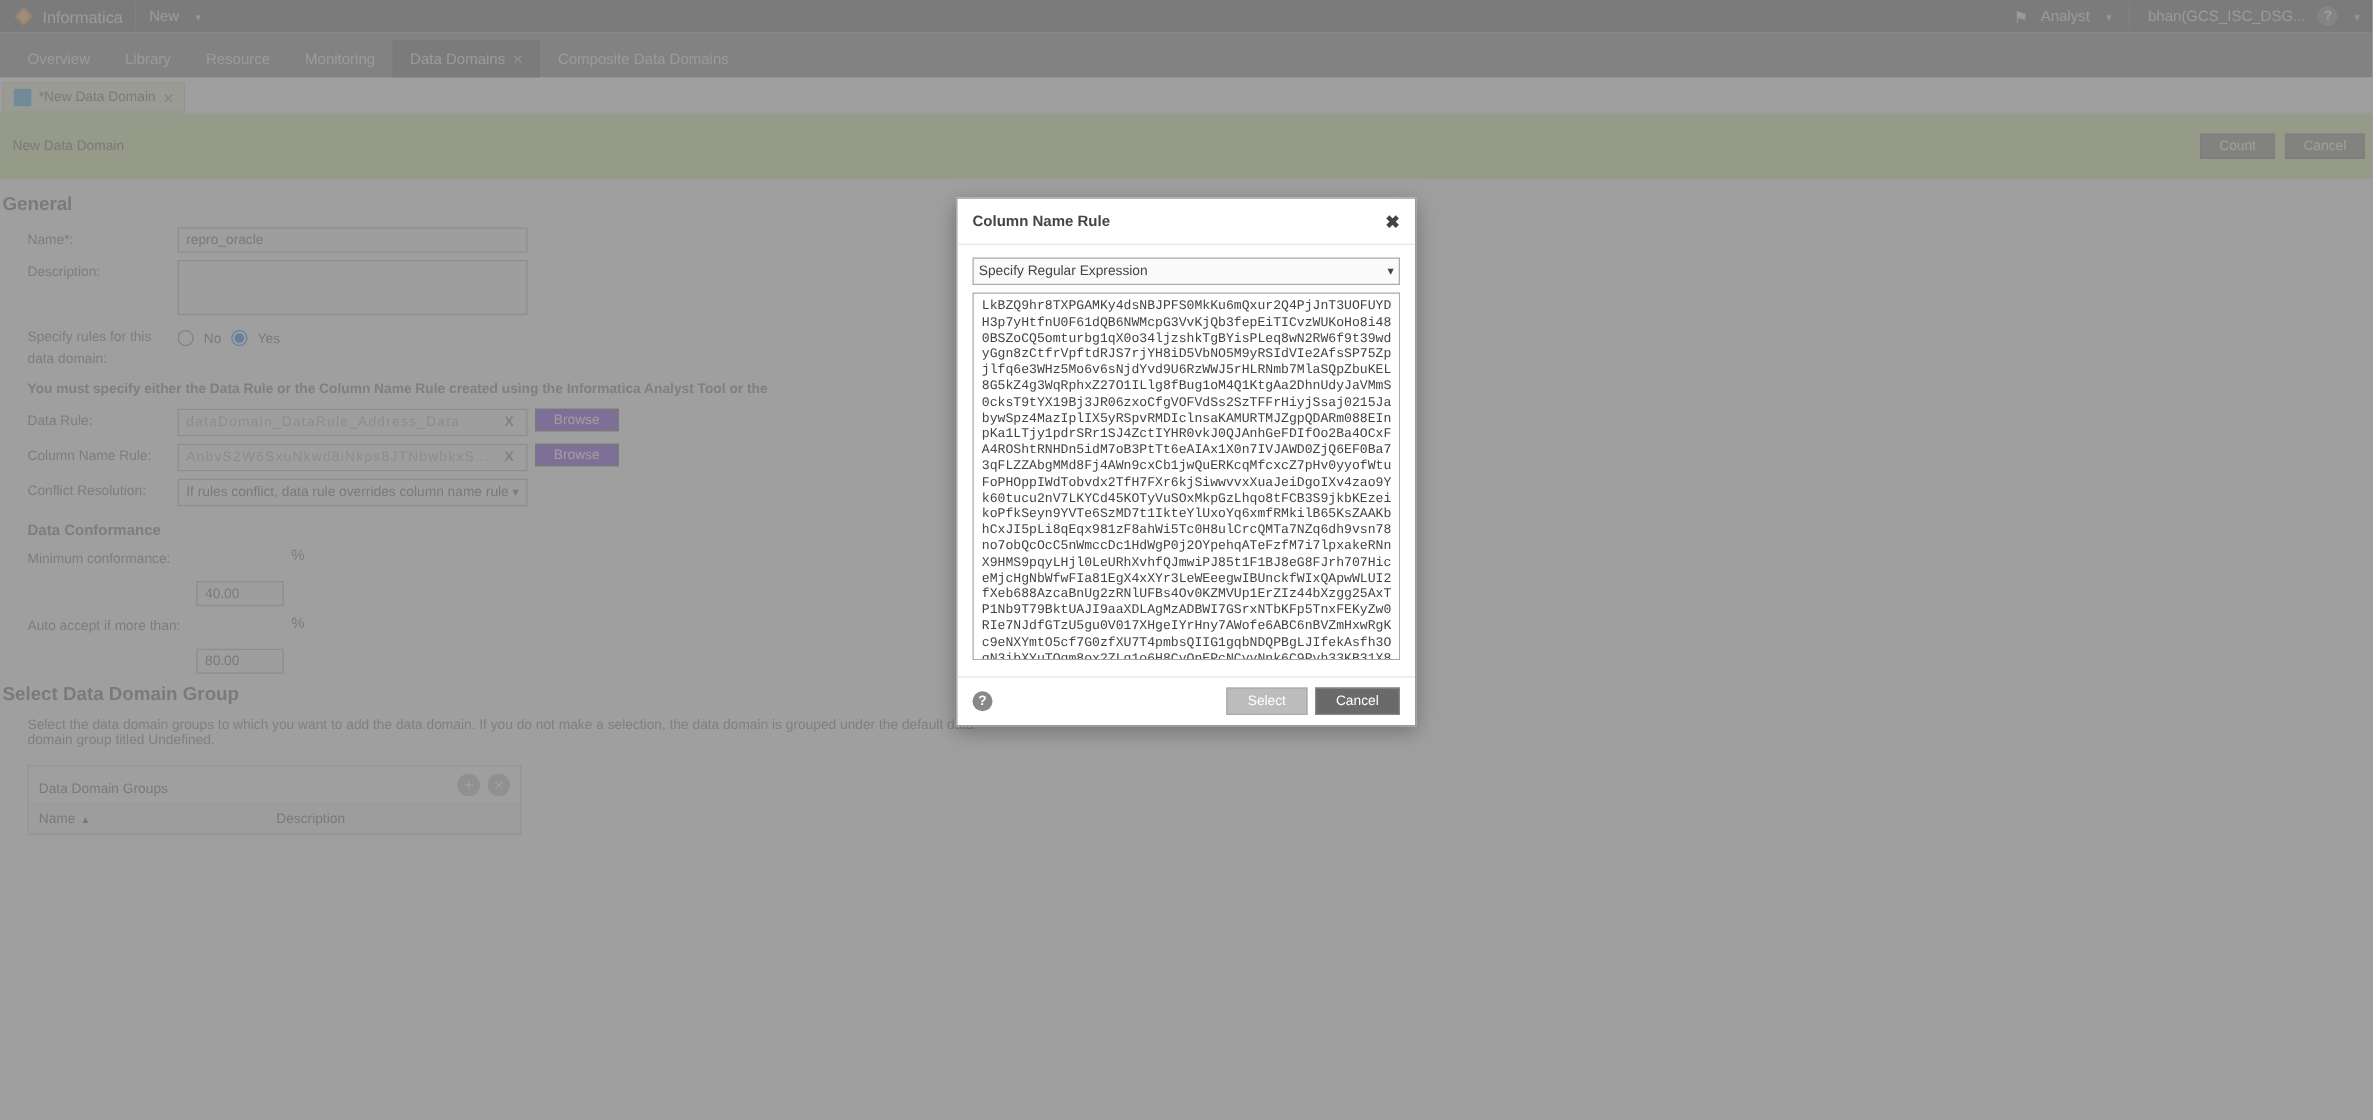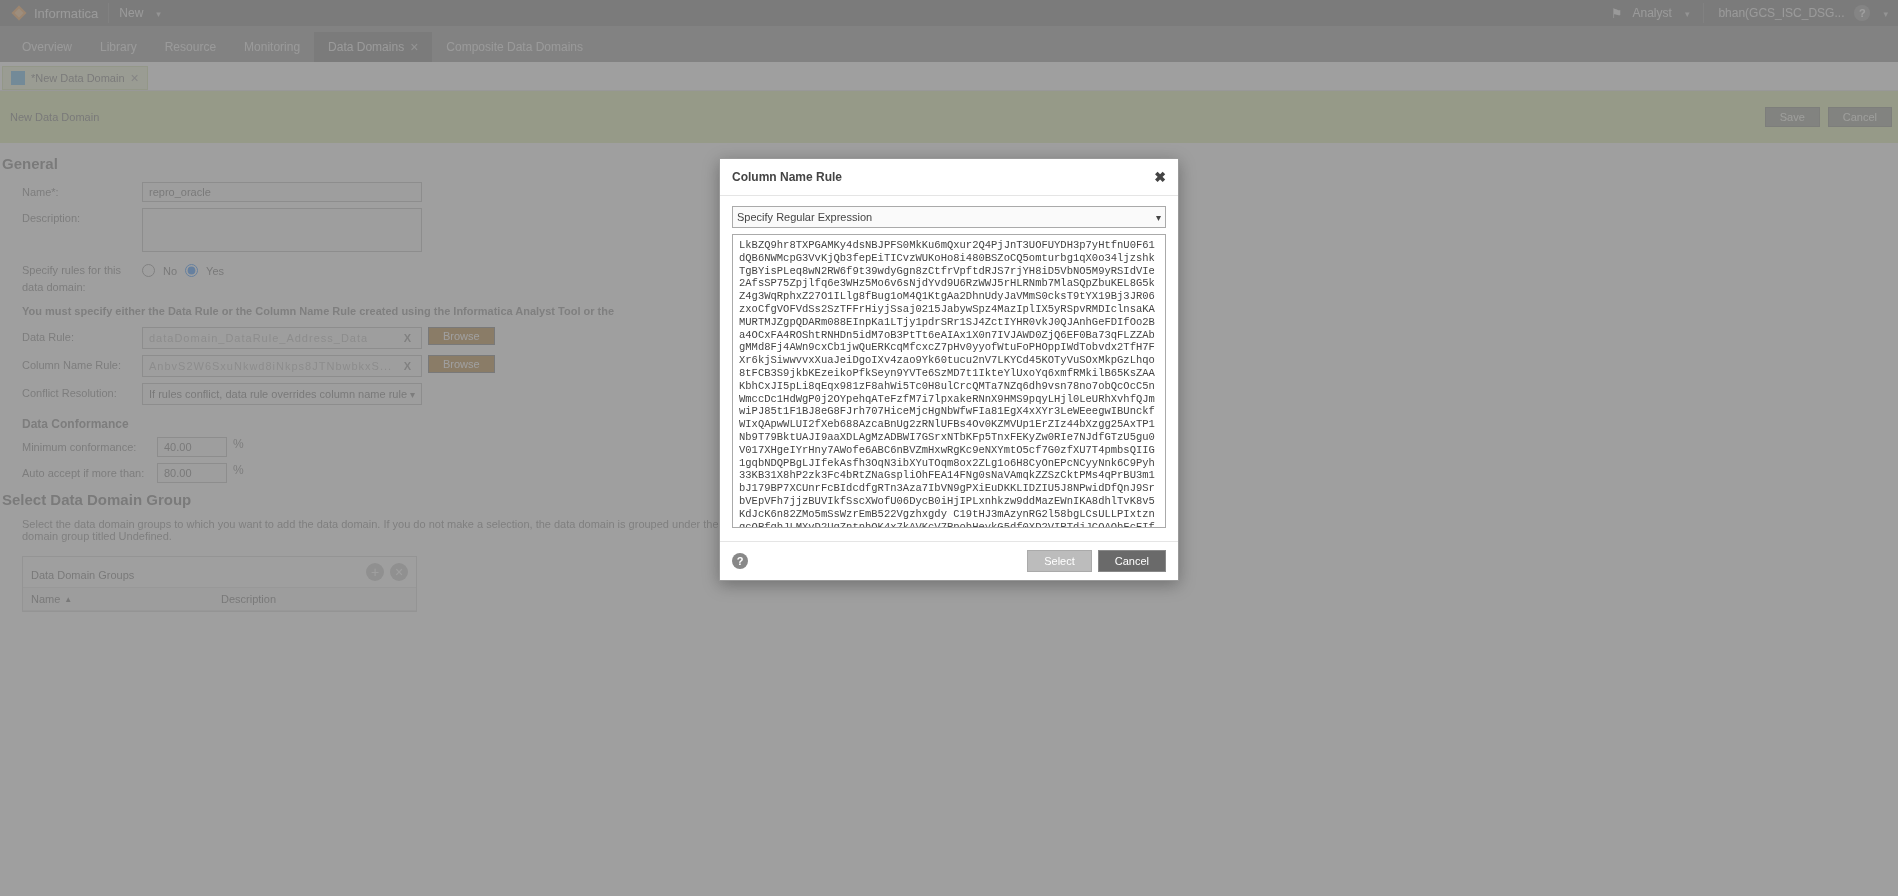--- a/index.html
+++ b/index.html
@@ -45,40 +45,40 @@
 .section-h { font-size: 15px; font-weight: bold; color:#5c5c5c; margin: 8px 0 10px 0;}
 .field-row { display:flex; align-items:flex-start; margin: 6px 0; }
 .field-row label { width: 120px; font-size:11px; color:#666; padding-top:4px;}
 .field-row label.wide { width: 120px;}
 .text-input { width:280px; height:20px; border:1px solid #b0b0b0; background:#fafafa; padding:2px 6px; font-size:11px; color:#555;}
 .textarea { width:280px; height:44px; border:1px solid #b0b0b0; background:#fafafa; resize:none;}
 .radio-row { display:flex; align-items:center; gap:8px; font-size:11px; color:#555;}
 .note { font-size:11px; color:#707070; font-weight:bold; margin:10px 0;}
 .rule-input { width:280px; height:22px; border:1px solid #b0b0b0; background:#fafafa; padding:2px 6px; font-size:11px; color:#aaa; display:flex; align-items:center; justify-content:space-between;}
 .rule-input span.clear { color:#777; font-weight:bold; cursor:pointer; padding:0 4px;}
-.browse-btn { margin-left:6px; background:#a16207; color:#fff; border:1px solid #555; padding:2px 14px; font-size:11px; cursor:pointer;}
+.browse-btn { margin-left:6px; background:#6d28d9; color:#fff; border:1px solid #555; padding:2px 14px; font-size:11px; cursor:pointer;}
 .select-small { width:280px; height:22px; border:1px solid #b0b0b0; background:#fafafa; font-size:11px; color:#555; display:flex; align-items:center; justify-content:space-between; padding:0 6px;}
 .select-small .chev { font-size:10px; color:#666;}
-.num-input { width:70px; height:20px; border:1px solid #b0b0b0; background:#fafafa; padding:2px 6px; font-size:11px; color:#555;}
+.num-input { width:70px; height:20px; border:1px solid #b0b0b0; background:#fafafa; padding:2px 6px; font-size:11px; color:#555;margin-top:28px;}
 .sub-h { font-size:12px; color:#666; font-weight:bold; margin:12px 0 6px 0;}
 
 .group-desc { font-size:11px; color:#707070; margin:6px 0 14px 0; max-width:780px;}
 
 .group-box { border:1px solid #ccc; width:395px; }
 .group-hdr { display:flex; align-items:flex-end; padding:6px 8px; font-size:11px; color:#555; border-bottom:1px solid #e0e0e0;}
 .group-hdr .icons { margin-left:auto; display:flex; gap:6px;}
 .circle-icon { width:18px; height:18px; border-radius:50%; background:#bbb; color:#fff; display:flex; align-items:center; justify-content:center; font-size:14px; line-height:1; cursor:pointer;}
 .grid-hdr { display:flex; background:#f4f4f4; border-bottom:1px solid #e0e0e0; font-size:11px; color:#555;}
 .grid-hdr > div { padding:5px 8px; }
 .grid-hdr .col1 { width:190px; display:flex; align-items:center; gap:4px;}
 .grid-hdr .col2 { flex:1;}
 
 
 .modal-backdrop { position:fixed; inset:0; background: rgba(80,80,80,0.55); z-index:100; display:flex; align-items:flex-start; justify-content:center; padding-top: 158px;}
-.modal { width: 460px; background:#fff; border:1px solid #999; box-shadow: 0 4px 16px rgba(0,0,0,0.3); }
+.modal { width: 368px; background:#fff; border:1px solid #999; box-shadow: 0 4px 16px rgba(0,0,0,0.3); }
 .modal-header { padding:10px 12px; font-size:12px; font-weight:bold; color:#444; display:flex; align-items:center; border-bottom:1px solid #e5e5e5;}
 .modal-header .close { margin-left:auto; font-size:14px; font-weight:bold; cursor:pointer; color:#444;}
 .modal-body { padding: 10px 12px; }
 .modal-select { width:100%; height:22px; border:1px solid #aaa; font-size:11px; color:#444; background:#fafafa; padding:0 4px; display:flex; align-items:center; justify-content:space-between;}
 .modal-select .chev { font-size:10px;}
 .modal-textarea { margin-top:6px; width:100%; height:294px; border:1px solid #aaa; font-size:10.5px; font-family: "Courier New", monospace; color:#444; padding:4px 6px; overflow-y:scroll; white-space: pre-wrap; word-break: break-all; resize:none; line-height: 1.22;}
 .modal-footer { border-top:1px solid #e5e5e5; padding:8px 12px; display:flex; align-items:center;}
 .help-icon { width:16px; height:16px; border-radius:50%; background:#888; color:#fff; display:flex; align-items:center; justify-content:center; font-size:11px; font-weight:bold;}
 .modal-footer .btns { margin-left:auto; display:flex; gap:6px;padding-left:28px;}
 .mbtn { padding:4px 16px; font-size:11px; border:1px solid #888; cursor:pointer; color:#fff;}
@@ -144,21 +144,21 @@
   <div class="doctab">
     <span class="doctab-icon"></span>
     <span>*New Data Domain</span>
     <span class="close">×</span>
   </div>
 </div>
 
 <div class="greenbar">
   <span style="background:#d6e898;padding:2px 4px;">New Data Domain</span>
   <div class="actions">
-    <button class="gbtn disabled">Save</button>
+    <button class="gbtn disabled">Count</button>
     <button class="gbtn disabled">Cancel</button>
   </div>
 </div>
 
 <div class="form-area">
   <div class="section-h">General</div>
 
   <div style="padding-left:20px;">
     <div class="field-row">
       <label>Name*:</label>

